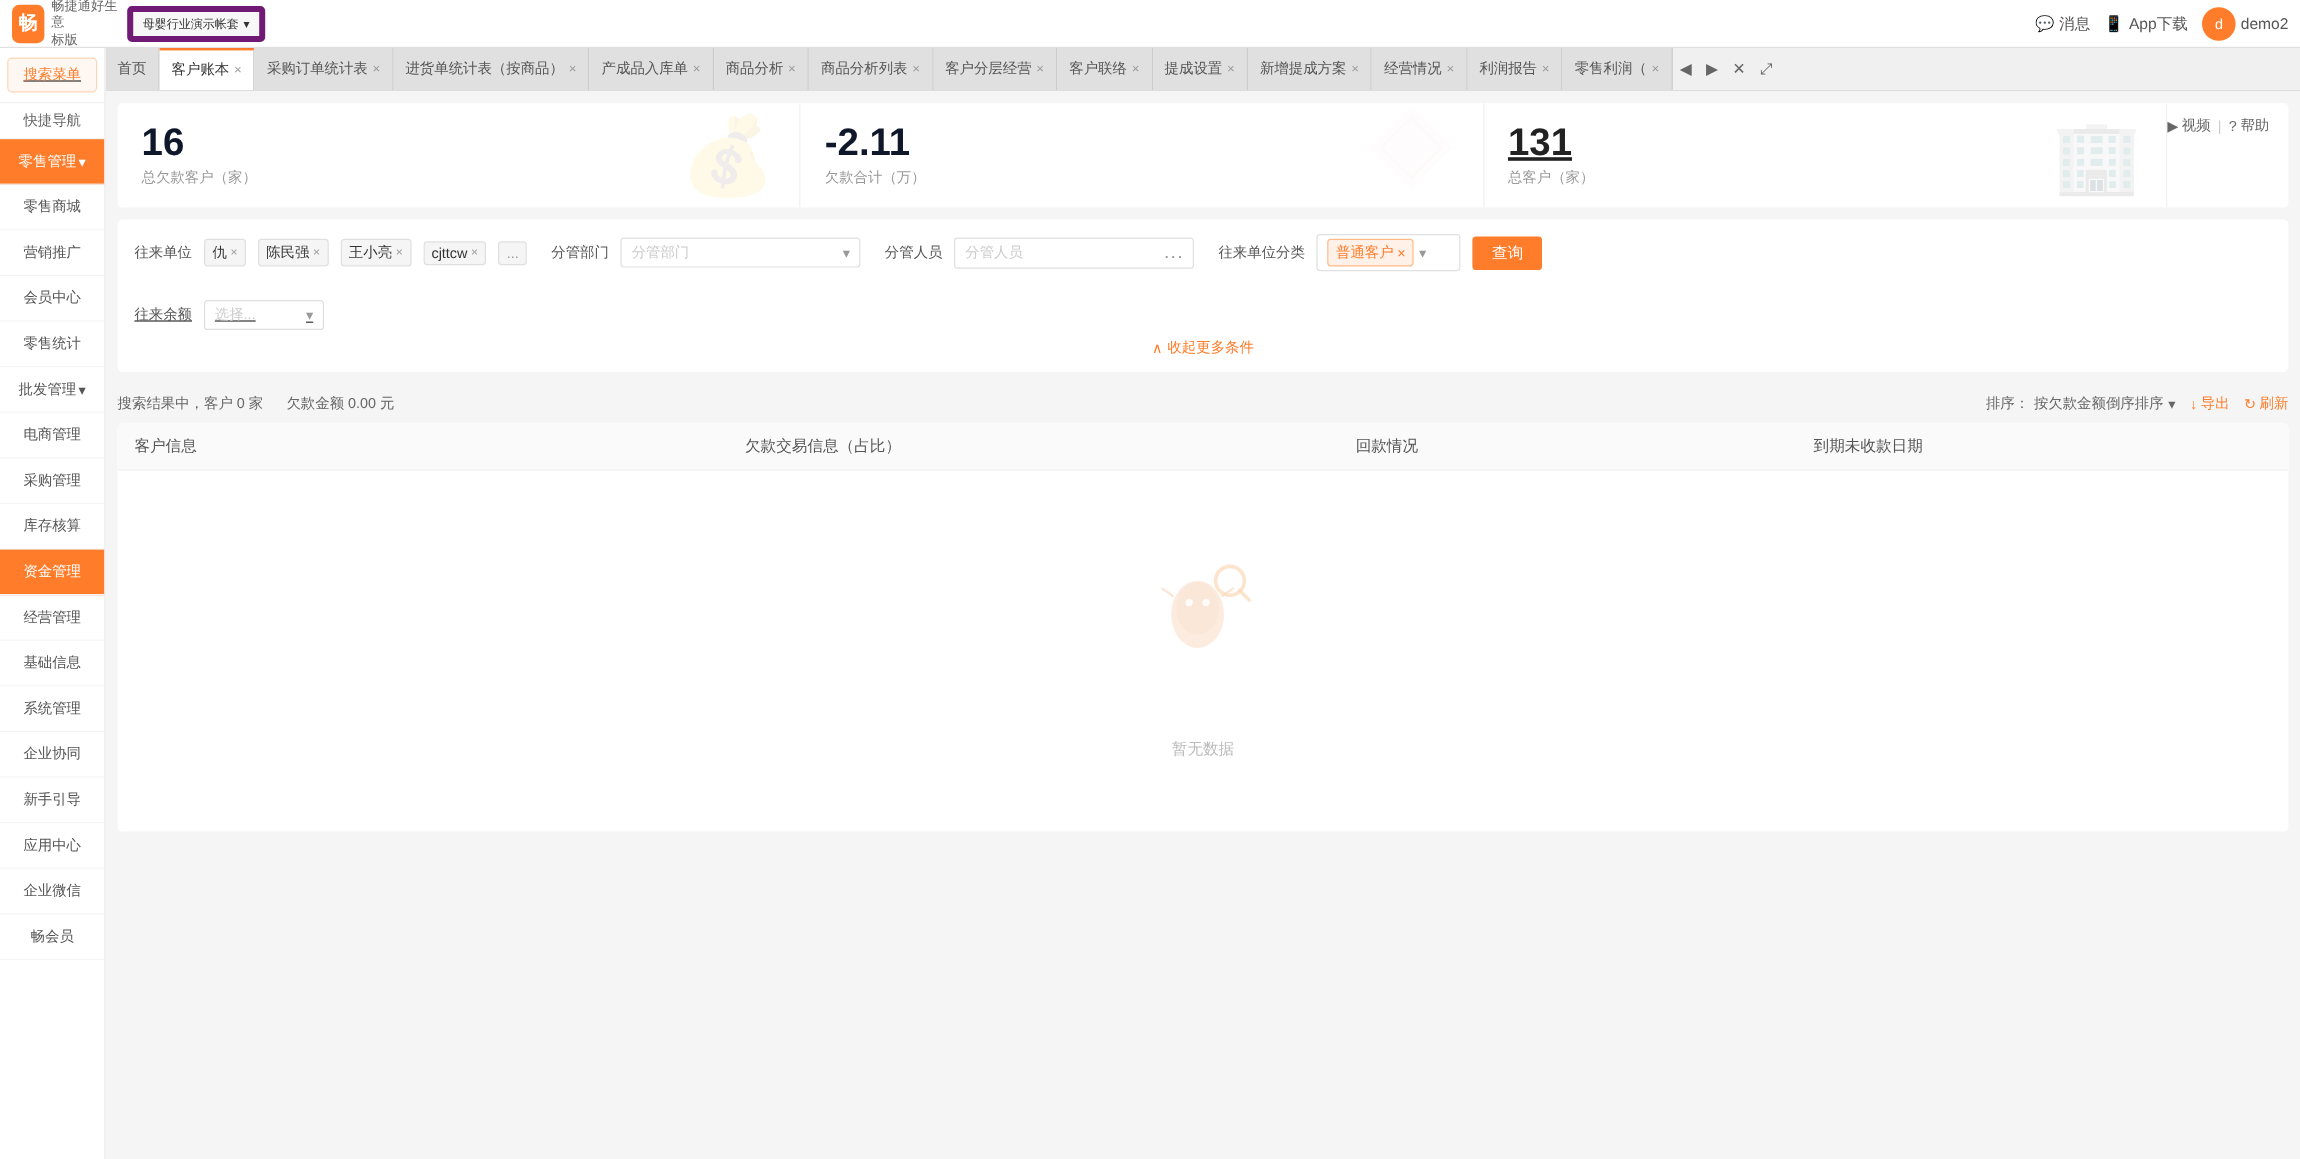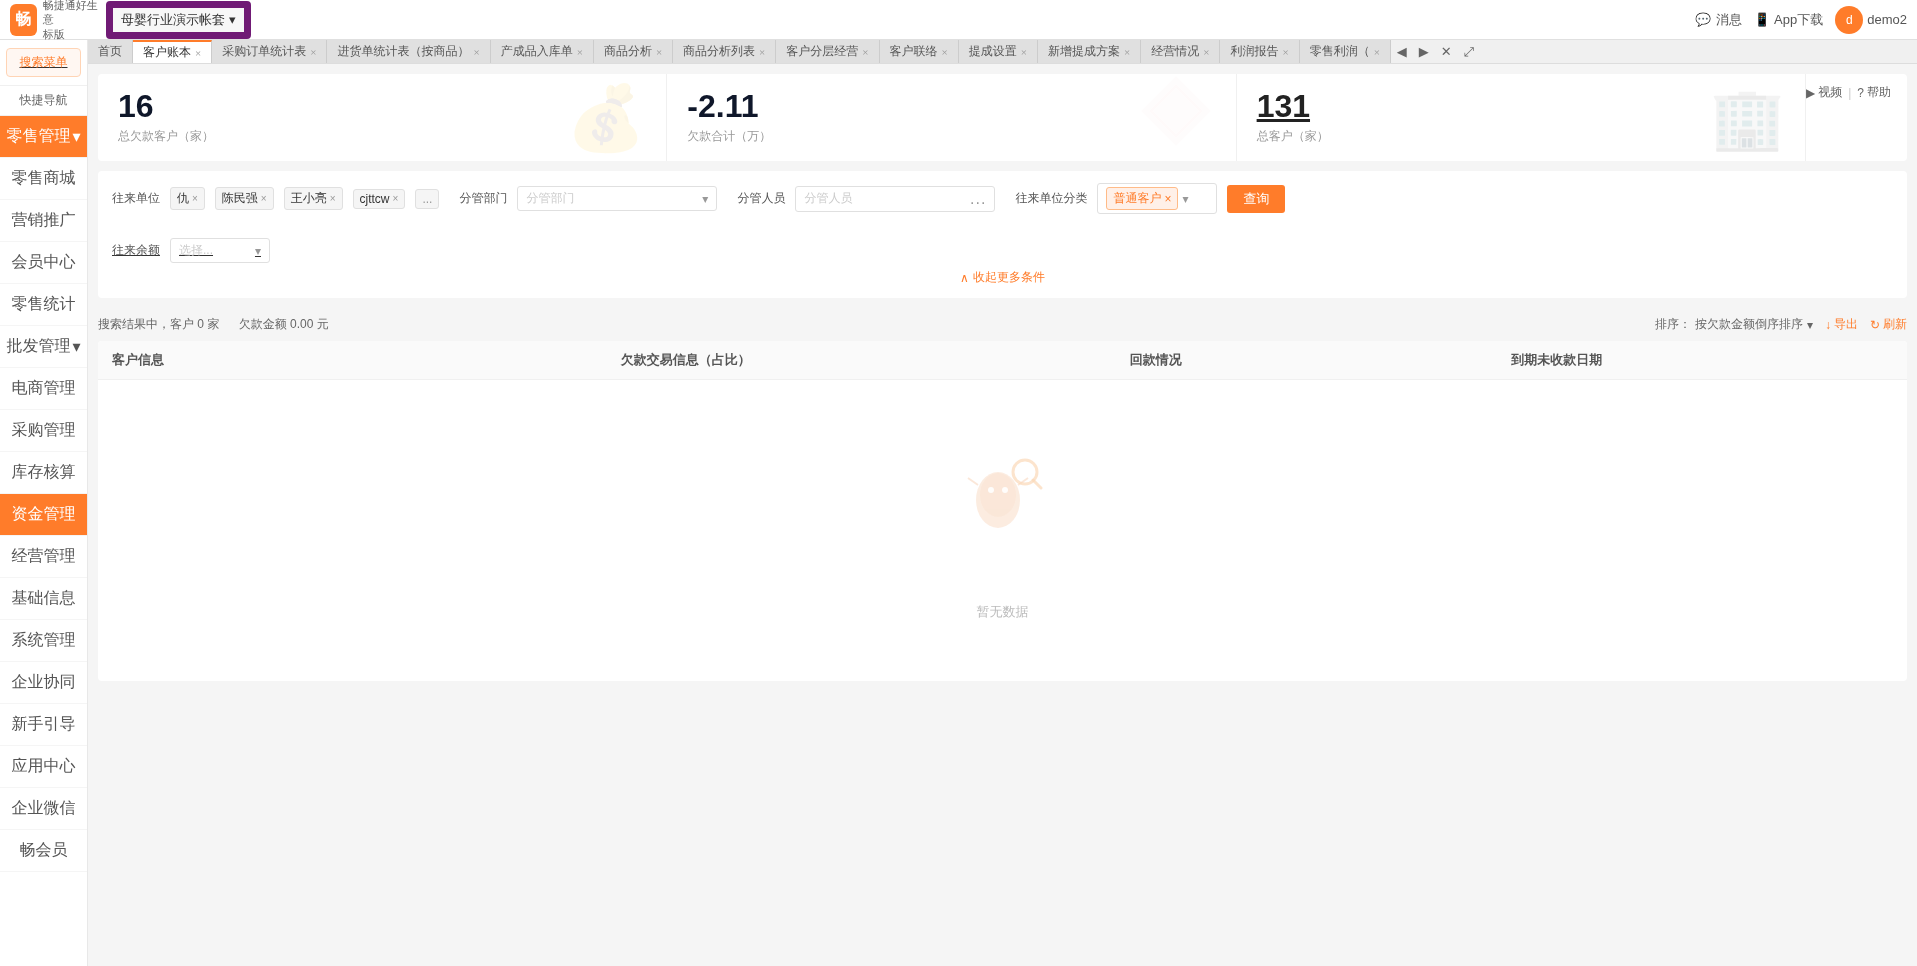--- a/index.html
+++ b/index.html
@@ -4,42 +4,42 @@
   <style>
     * { box-sizing: border-box; margin: 0; padding: 0; }
     body { font-family: "Microsoft YaHei", "微软雅黑", Arial, sans-serif; font-size: 13px; background: #f5f5f5; color: #333; display: flex; flex-direction: column; height: 100vh; overflow: hidden; }
 
     
     .top-bar { height: 40px; background: #fff; display: flex; align-items: center; justify-content: space-between; padding: 0 10px; border-bottom: 1px solid #e0e0e0; flex-shrink: 0; }
     .top-bar-left { display: flex; align-items: center; gap: 8px; }
     .logo-area { display: flex; align-items: center; gap: 6px; width: 88px; }
     .logo-icon { width: 32px; height: 32px; background: #ff7c2a; border-radius: 6px; display: flex; align-items: center; justify-content: center; color: #fff; font-size: 16px; font-weight: bold; }
     .logo-text { font-size: 11px; color: #666; line-height: 1.3; }
-    .selector-btn { display: flex; align-items: center; gap: 4px; background: #f7f7f7; border: 7px solid #701a75; border-radius: 4px; padding: 3px 8px; cursor: pointer; font-size: 13px; }
+    .selector-btn { display: flex; align-items: center; gap: 4px; background: #f7f7f7; border: 5px solid #701a75; border-radius: 4px; padding: 3px 8px; cursor: pointer; font-size: 10px; }
     .top-bar-right { display: flex; align-items: center; gap: 12px; }
     .top-right-item { display: flex; align-items: center; gap: 4px; cursor: pointer; font-size: 13px; color: #555; }
     .avatar { width: 28px; height: 28px; border-radius: 50%; background: #ff7c2a; display: flex; align-items: center; justify-content: center; color: #fff; font-size: 12px; }
 
     
     .main-layout { display: flex; flex: 1; overflow: hidden; }
 
     
     .sidebar { width: 88px; background: #fff; display: flex; flex-direction: column; border-right: 1px solid #e8e8e8; flex-shrink: 0; overflow-y: auto; }
     .sidebar-search { padding: 8px 6px; border-bottom: 1px solid #f0f0f0; text-decoration: underline; }
     .sidebar-search-btn { width: 100%; background: #fff7f2; border: 1px solid #ffd4b5; border-radius: 4px; padding: 5px 4px; text-align: center; cursor: pointer; color: #ff7c2a; font-size: 12px; }
     .sidebar-nav-btn { padding: 6px; text-align: center; cursor: pointer; color: #666; font-size: 12px; border-bottom: 1px solid #f0f0f0; }
-    .sidebar-item { padding: 10px 4px; text-align: center; cursor: pointer; color: #555; font-size: 16px; border-bottom: 1px solid #f5f5f5; }
+    .sidebar-item { padding: 10px 4px; text-align: center; cursor: pointer; color: #555; font-size: 12px; border-bottom: 1px solid #f5f5f5; }
     .sidebar-item.active { background: #ff7c2a; color: #fff; }
     .sidebar-item-with-arrow { display: flex; align-items: center; justify-content: center; gap: 2px; }
 
     
     .content-area { flex: 1; display: flex; flex-direction: column; overflow: hidden; }
 
     
-    .tab-bar { height: 24px; background: #f0f0f0; display: flex; align-items: center; flex-shrink: 0; border-bottom: 1px solid #ddd; overflow: hidden; font-family: Liberation Serif, serif; }
+    .tab-bar { height: 36px; background: #f0f0f0; display: flex; align-items: center; flex-shrink: 0; border-bottom: 1px solid #ddd; overflow: hidden; }
     .tab-item { height: 100%; display: flex; align-items: center; padding: 0 10px; gap: 4px; cursor: pointer; font-size: 12px; color: #555; background: #e0e0e0; border-right: 1px solid #ccc; white-space: nowrap; flex-shrink: 0; }
     .tab-item.active { background: #fff; color: #333; border-top: 2px solid #ff7c2a; }
     .tab-item .tab-close { color: #999; font-size: 11px; cursor: pointer; }
     .tab-nav-btn { padding: 0 6px; cursor: pointer; color: #666; height: 100%; display: flex; align-items: center; flex-shrink: 0; }
 
     
     .page-content { flex: 1; overflow-y: auto; background: #f5f5f5; padding: 10px; }
 
     
     .stats-row { display: flex; background: #fff; border-radius: 4px; margin-bottom: 10px; overflow: hidden; }
@@ -65,21 +65,21 @@
     .filter-row-2 { display: flex; align-items: center; gap: 10px; text-decoration: underline; }
 
     
     .result-bar { display: flex; align-items: center; justify-content: space-between; padding: 8px 0; font-size: 12px; color: #666; }
     .result-bar-right { display: flex; align-items: center; gap: 12px; }
     .sort-btn { display: flex; align-items: center; gap: 4px; cursor: pointer; }
     .action-btn { display: flex; align-items: center; gap: 3px; cursor: pointer; color: #ff7c2a; }
 
     
     .data-table { background: #fff; border-radius: 4px; overflow: hidden; }
-    .table-header { display: grid; grid-template-columns: 2fr 2fr 1.5fr 1.5fr; padding: 10px 14px; background: #fafafa; border-bottom: 1px solid #f0f0f0; font-size: 13px; font-weight: 700; color: #555; }
+    .table-header { display: grid; grid-template-columns: 2fr 2fr 1.5fr 1.5fr; padding: 10px 14px; background: #fafafa; border-bottom: 1px solid #f0f0f0; font-size: 13px; font-weight: 400; color: #555; }
     .table-empty { display: flex; flex-direction: column; align-items: center; justify-content: center; padding: 60px 20px; }
     .empty-icon { font-size: 80px; margin-bottom: 12px; opacity: 0.4; }
     .empty-text { font-size: 13px; color: #bbb; margin-top: 32px; }
 
     
     .query-btn { background: #ff7c2a; color: #fff; border: none; border-radius: 3px; padding: 5px 16px; cursor: pointer; font-size: 13px; }
 
     
     .cat-tag { display: flex; align-items: center; background: #fff0e8; border: 1px solid #ffbb88; border-radius: 3px; padding: 2px 6px; font-size: 12px; color: #ff7c2a; gap: 3px; }
 

